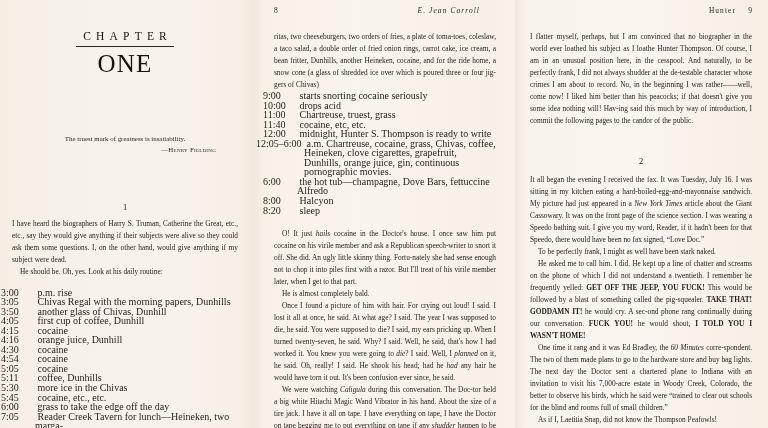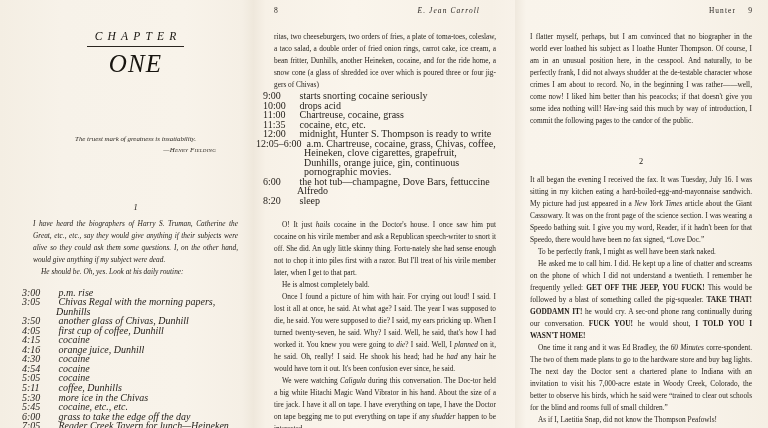--- a/index.html
+++ b/index.html
@@ -22,21 +22,21 @@
         #faf5ec 46%, #f6f0e6 64%,
         #f8f2e9 67.0%, #efe8dd 66.3%,
         #f9f4eb 68.5%, #faf5ed 84%,
         #f5efe4 100%);
   }
   .page{
     position:relative;
     box-sizing:border-box;
     height:428px;
   }
-  .page-left{ width:256px; padding:10px 18px 6px 33px;font-style:italic; }
+  .page-left{ width:256px; padding:10px 18px 6px 12px; }
   .page-mid{  width:256px; padding:6px 16px 6px 18px; }
   .page-right{width:256px; padding:6px 16px 6px 18px; }
 
   
   .runhead{
     display:flex;align-items:baseline;
     height:13px;margin:0 0 12px 0;
     font-size:7.4px;
     color:#2a2622;
   }
@@ -172,25 +172,26 @@
       <span class="folio">8</span>
       <span class="rh-title italic">E. Jean Carroll</span>
       <span class="folio"></span>
     </div>
 
     <p class="body noindent">ritas, two cheeseburgers, two orders of fries, a plate of toma-toes, coleslaw, a taco salad, a double order of fried onion rings, carrot cake, ice cream, a bean fritter, Dunhills, another Heineken, cocaine, and for the ride home, a snow cone (a glass of shredded ice over which is poured three or four jig-gers of Chivas)</p>
 
     <ul class="timelog">
       <li><span class="t">9:00</span> <span>starts snorting cocaine seriously</span></li>
       <li><span class="t">10:00</span> <span>drops acid</span></li>
-      <li><span class="t">11:00</span> <span>Chartreuse, cocaine, grass</span></li>
-      <li><span class="t">11:35</span> <span>cocaine, etc, etc.</span></li>
+      <li><span class="t">11:00</span> <span>Chartreuse, truest, grass</span></li>
+      <li><span class="t">11:40</span> <span>cocaine, etc, etc.</span></li>
       <li><span class="t">12:00</span> <span>midnight, Hunter S. Thompson is ready to write</span></li>
       <li class="wide"><span class="t" style="min-width:24px">12:05–6:00</span> <span>a.m. Chartreuse, cocaine, grass, Chivas, coffee, Heineken, clove cigarettes, grapefruit, Dunhills, orange juice, gin, continuous pornographic movies.</span></li>
       <li><span class="t">6:00</span> <span>the hot tub—champagne, Dove Bars, fettuccine Alfredo</span></li>
+      <li><span class="t">8:00</span> <span>Halcyon</span></li>
       <li><span class="t">8:20</span> <span>sleep</span></li>
     </ul>
 
     <div class="gap-lg"></div>
 
     <p class="body indent">O! It just <em>hails</em> cocaine in the Doctor's house. I once saw him put cocaine on his virile member and ask a Republican speech-writer to snort it off. She did. An ugly little skinny thing. Fortu-nately she had sense enough not to chop it into piles first with a razor. But I'll treat of his virile member later, when I get to that part.</p>
     <p class="body indent">He is almost completely bald.</p>
     <p class="body indent">Once I found a picture of him with hair. For crying out loud! I said. I lost it all at once, he said. At what age? I said. The year I was supposed to die, he said. You were supposed to die? I said, my ears pricking up. When I turned twenty-seven, he said. Why? I said. Well, he said, that's how I had worked it. You knew you were going to <em>die</em>? I said. Well, I <em>planned</em> on it, he said. Oh, really! I said. He shook his head; had he <em>had</em> any hair he would have torn it out. It's been confusion ever since, he said.</p>
     <p class="body indent">We were watching <em>Caligula</em> during this conversation. The Doc-tor held a big white Hitachi Magic Wand Vibrator in his hand. About the size of a tire jack. I have it all on tape. I have everything on tape, I have the Doctor on tape begging me to put everything on tape if any <em>shudder</em> happen to be interested.</p>
     <p class="body indent">Anyway, I was talking about biographers. Some biographers harbor secret prejudices in their hearts for the individuals they are writing about. I do not. I unrestrainedly hate Hunter Thompson.</p>

